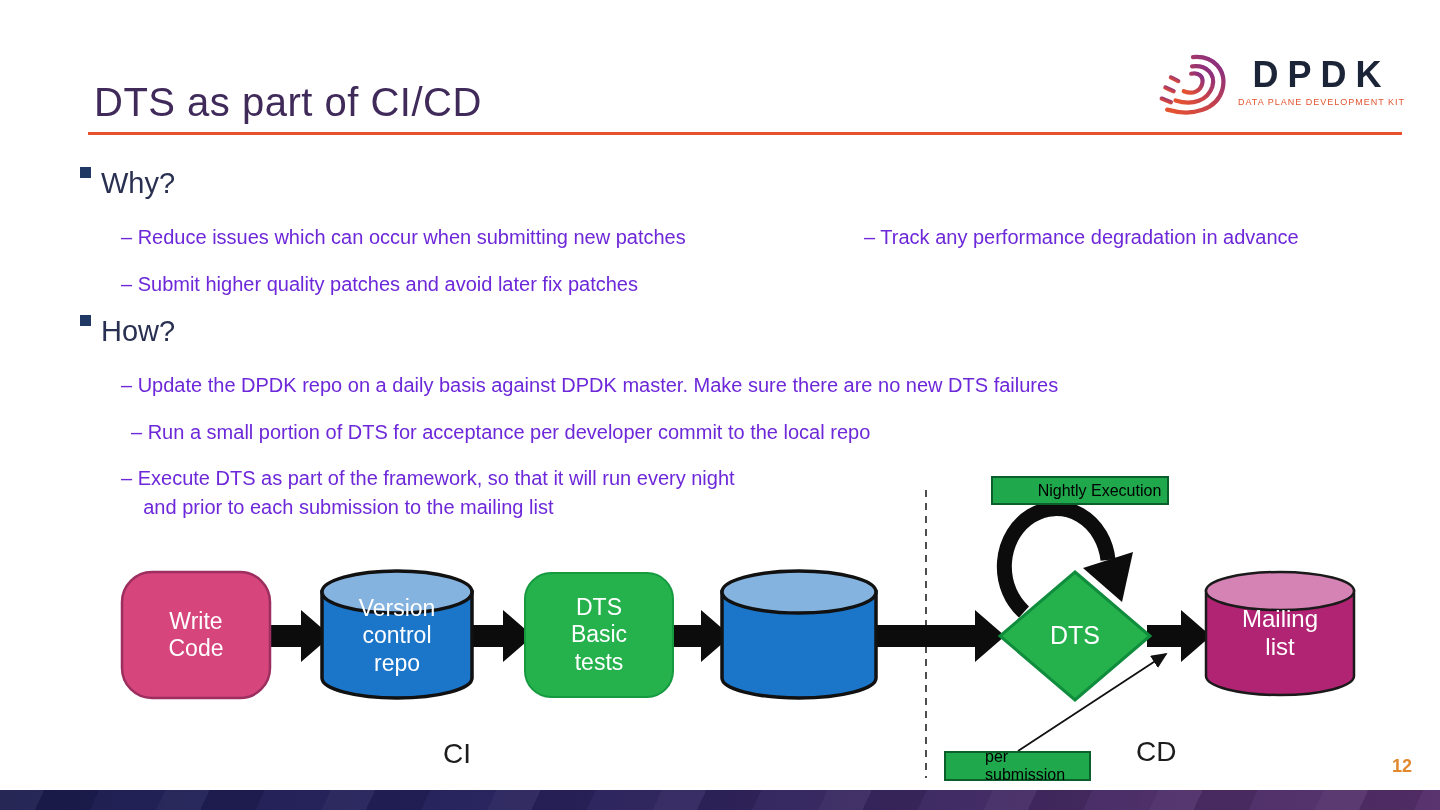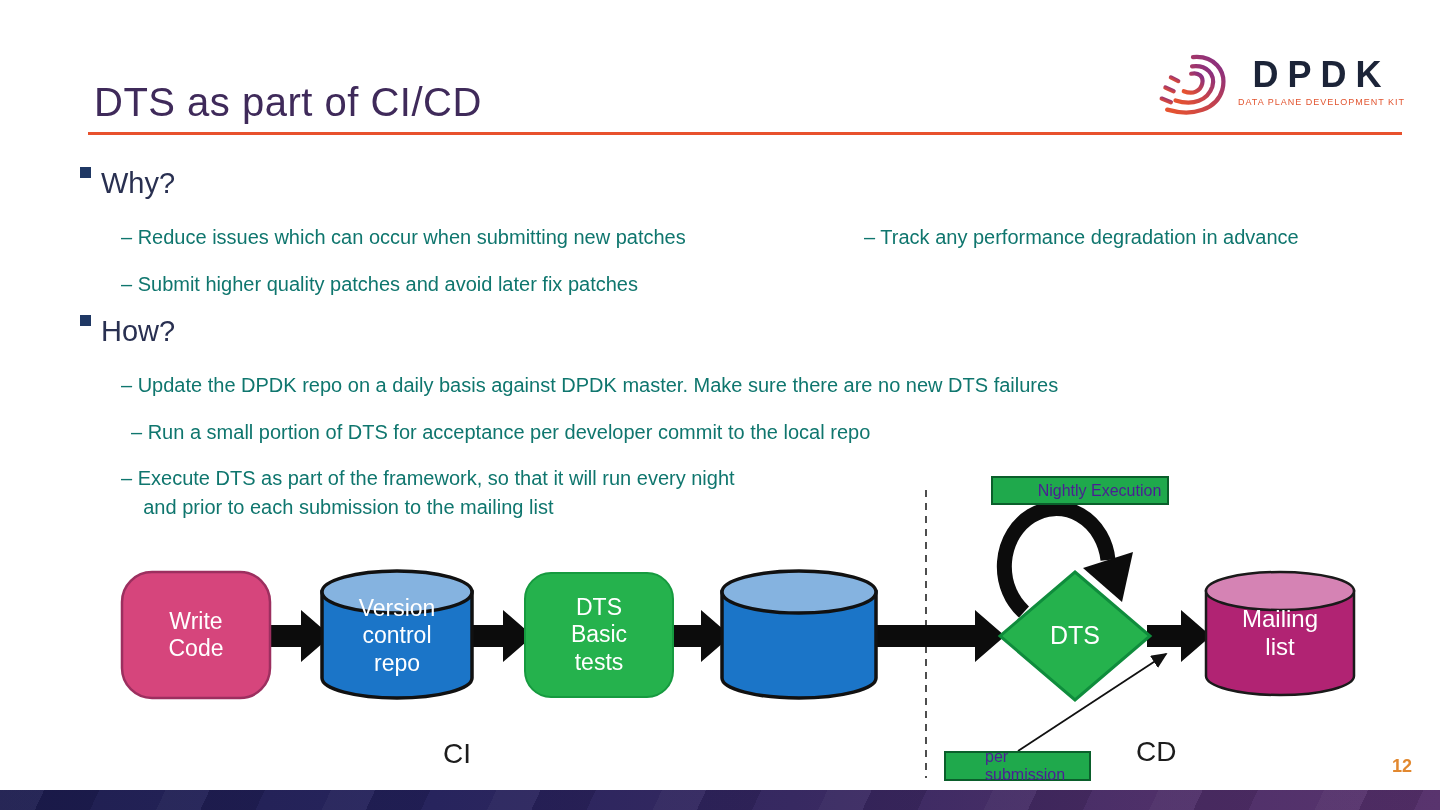--- a/index.html
+++ b/index.html
@@ -18,42 +18,42 @@
   .logo{position:absolute;left:1156px;top:46px;width:252px;height:72px;display:flex;align-items:center;text-align:center;}
   .logo-mark{width:74px;height:70px;flex:0 0 auto;}
   .logo-textcol{display:flex;flex-direction:column;margin-left:8px;}
   .logo-word{font-size:36px;font-weight:bold;letter-spacing:9px;color:#1c2438;line-height:1;}
   .logo-tagline{font-size:9px;letter-spacing:1px;color:#e2542f;margin-top:4px;white-space:nowrap;}
   
   .h-bullet{position:absolute;display:flex;align-items:flex-start;font-size:29px;color:#293051;}
   .h-bullet .sq{width:11px;height:11px;background:#1f3864;margin-right:10px;flex:0 0 auto;}
   .why-h{left:80px;top:167px;}
   .how-h{left:80px;top:315px;}
-  .item{position:absolute;font-size:20px;color:#0f766e;white-space:pre-wrap;line-height:29px;}
+  .item{position:absolute;font-size:20px;color:#6d28d9;white-space:pre-wrap;line-height:29px;}
   .why-1{left:121px;top:223px;}
   .why-r{left:864px;top:223px;}
   .why-2{left:121px;top:270px;}
   .how-1{left:121px;top:371px;}
   .how-2{left:121px;top:418px;margin-left:10px;}
   .how-3{left:121px;top:464px;}
   
   .diagram-svg{position:absolute;left:0;top:0;width:1440px;height:810px;}
   .node-label{
     position:absolute;display:flex;align-items:center;justify-content:center;text-align:center;
     color:#ffffff;white-space:pre-line;line-height:1.18;font-size:23px;
   }
   .lbl-write{left:122px;top:572px;width:148px;height:126px;}
   .lbl-vcs{left:322px;top:572px;width:150px;height:128px;}
   .lbl-dtsbasic{left:525px;top:573px;width:148px;height:124px;}
   .lbl-release{left:722px;top:572px;width:154px;height:128px;font-size:24px;}
   .lbl-dts{left:1000px;top:572px;width:150px;height:128px;font-size:25px;}
   .lbl-mailing{left:1206px;top:570px;width:148px;height:126px;font-size:24px;}
   .tag-box{
     position:absolute;display:flex;align-items:center;justify-content:center;
-    background:#1fa94c;border:2px solid #0a5f2b;color:#4c1d95;font-size:16px;
+    background:#1fa94c;border:2px solid #0a5f2b;color:#000000;font-size:16px;
     box-sizing:border-box;
     padding-left:39px;
   }
   .tag-nightly{left:991px;top:476px;width:178px;height:29px;}
   .tag-persub{left:944px;top:751px;width:147px;height:30px;}
   .stage-label{position:absolute;font-size:28px;color:#1c1c1c;}
   .stage-ci{left:443px;top:738px;}
   .stage-cd{left:1136px;top:736px;}
   
   .page-num{position:absolute;left:1392px;top:756px;font-size:18px;font-weight:bold;color:#e2882f;}

